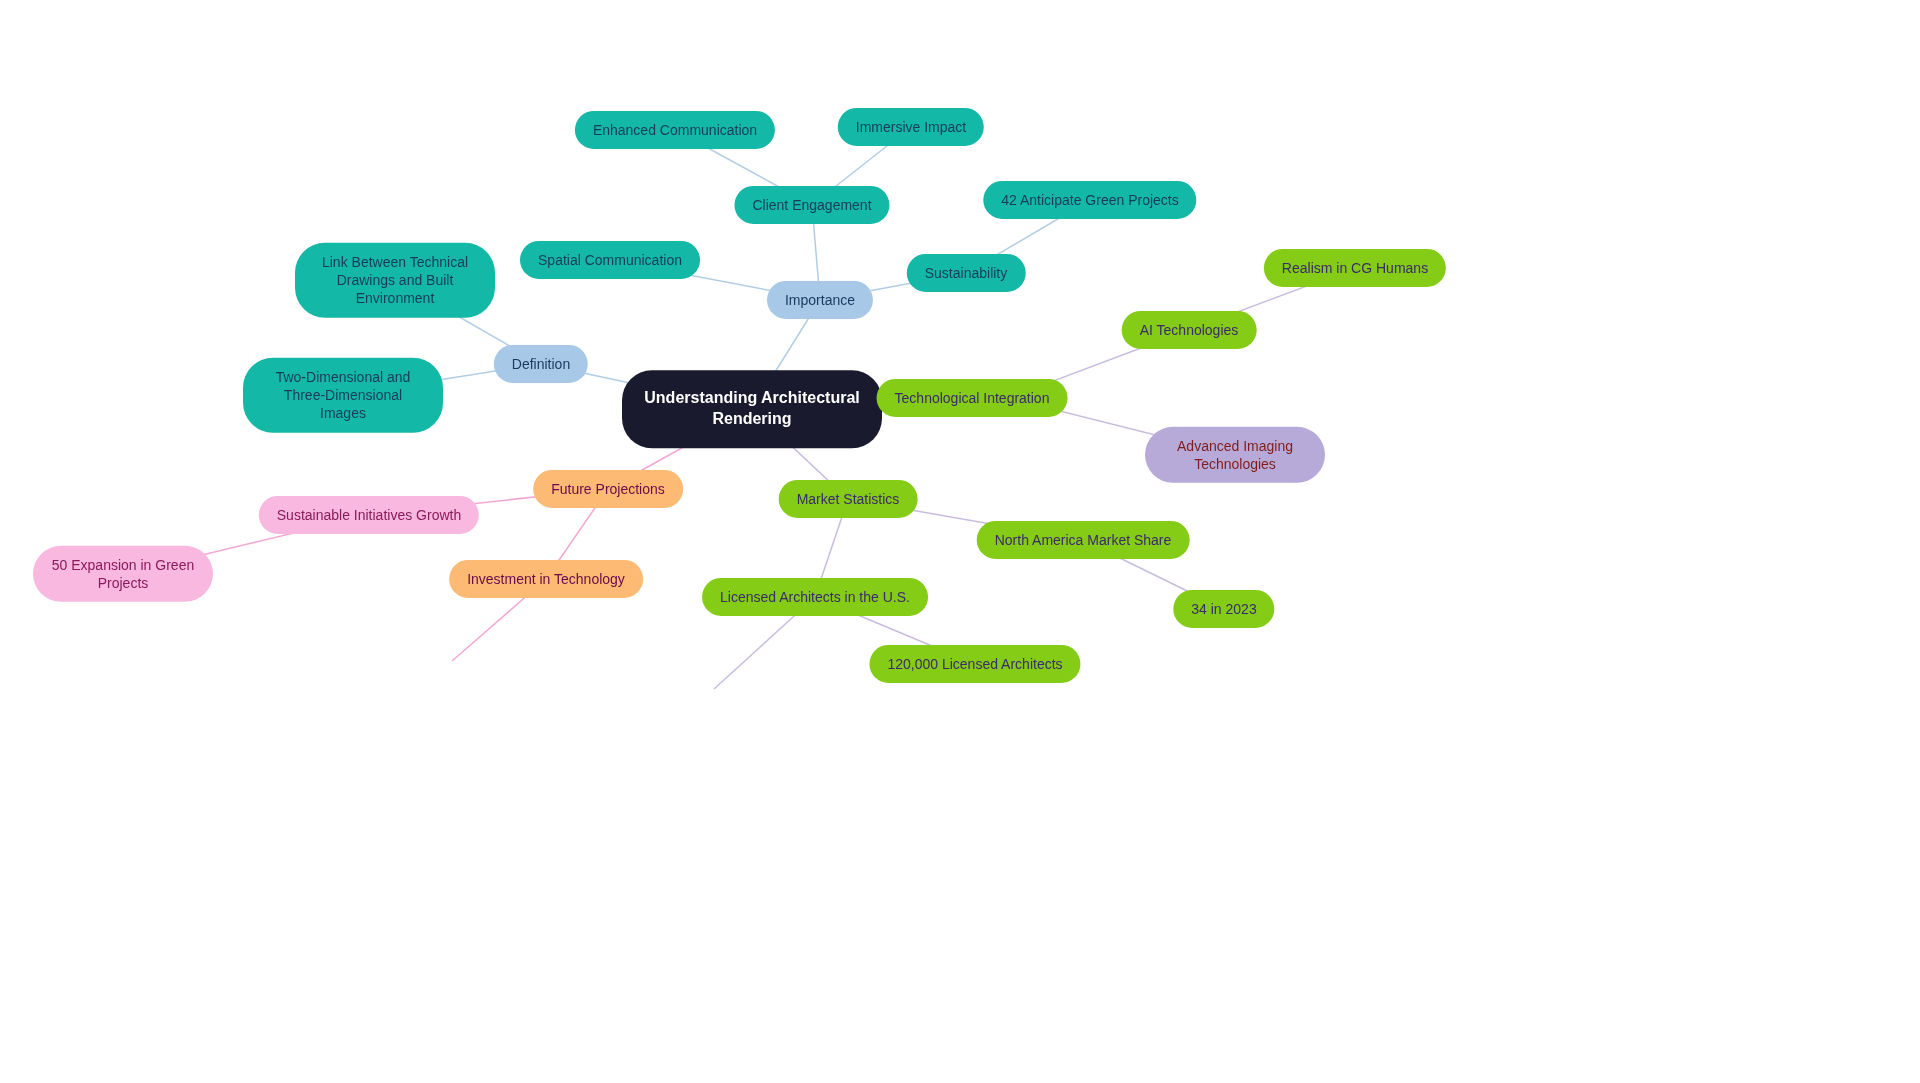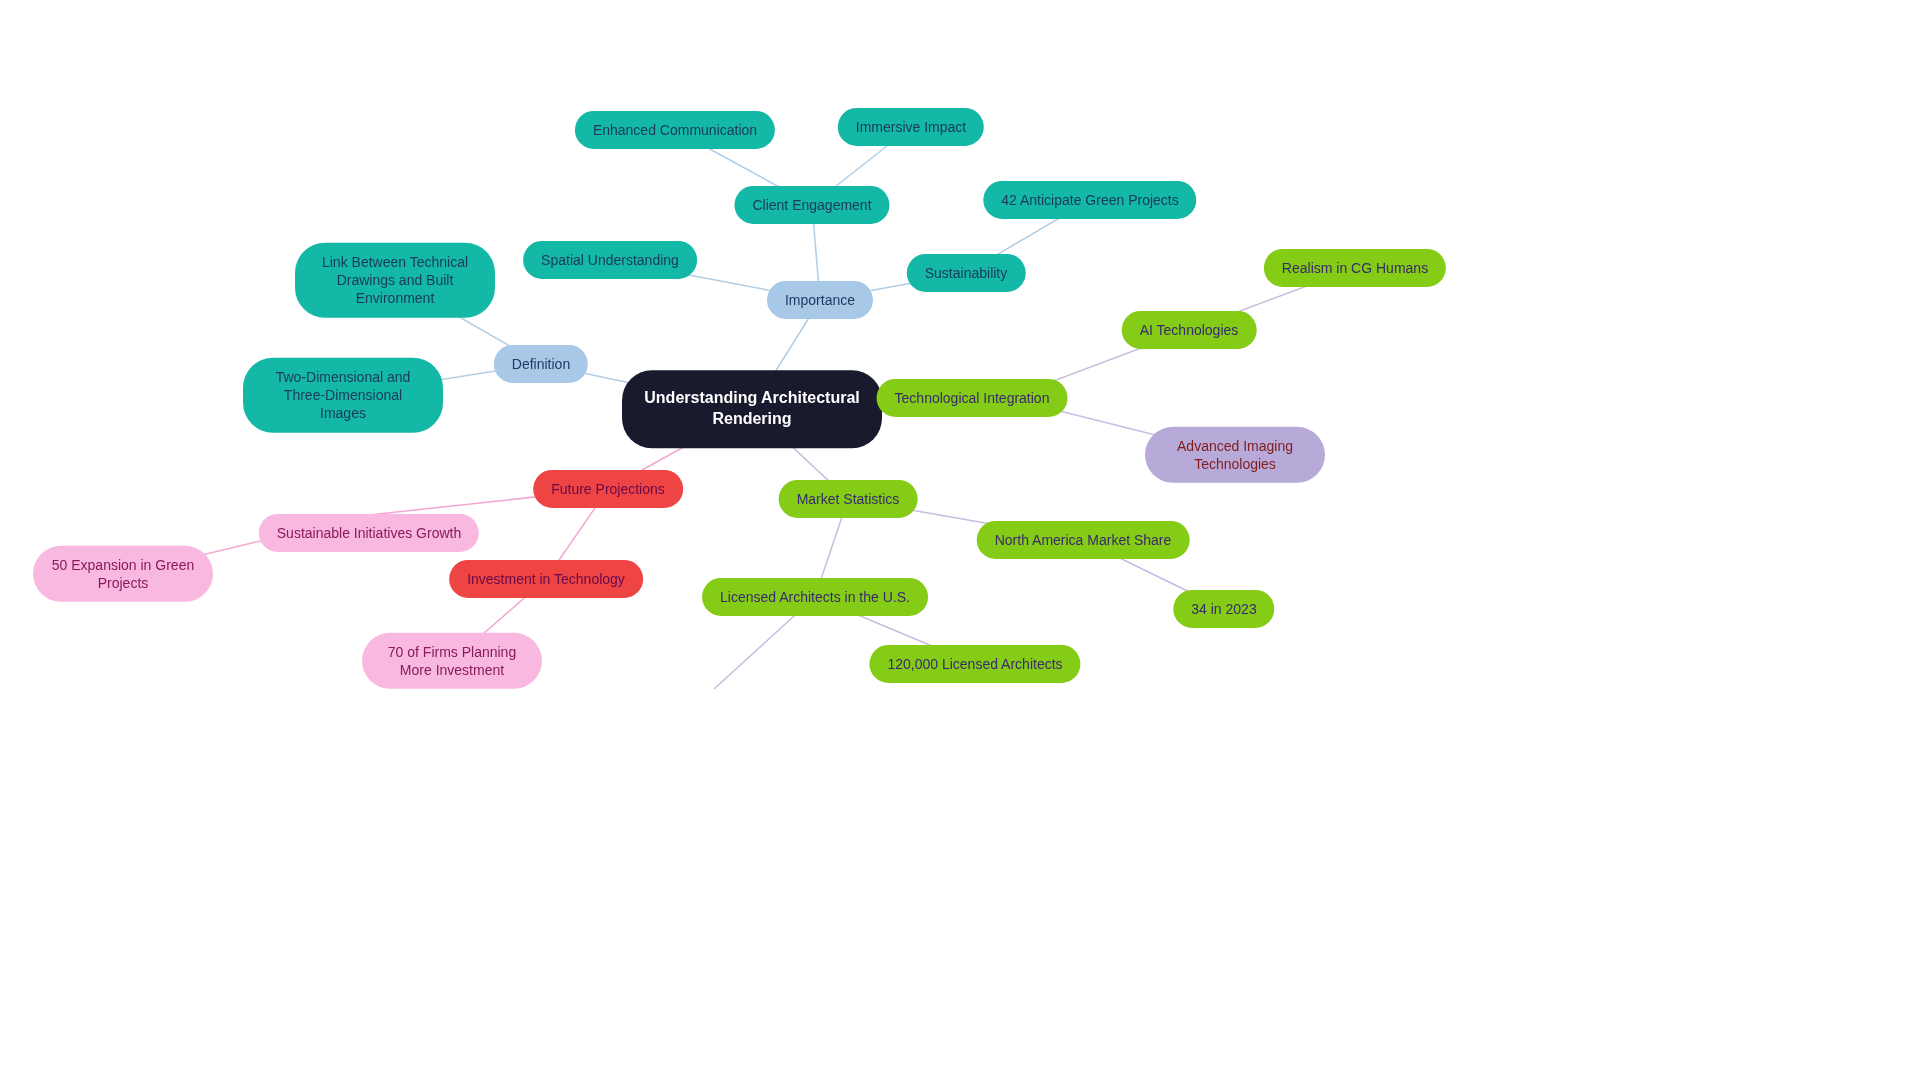--- a/index.html
+++ b/index.html
@@ -60,21 +60,21 @@
     }
     .node-purple-mid {
       background: #b8aad8;
       color: #7f1d1d;
     }
     .node-pink {
       background: #f8b8e0;
       color: #8a1a5c;
     }
     .node-pink-dark {
-      background: #ef4444;
+      background: #fdba74;
       color: #6a0a4c;
     }
   </style>
 </head>
 <body>
 
 <div id="mind-map-container">
   <svg id="connections">
       <line x1="752" y1="409" x2="820" y2="300" stroke="#90b8d8" stroke-width="1.5" stroke-opacity="0.7"></line>
       <line x1="820" y1="300" x2="812" y2="205" stroke="#90b8d8" stroke-width="1.5" stroke-opacity="0.7"></line>
@@ -102,31 +102,30 @@
       <line x1="369" y1="515" x2="123" y2="574" stroke="#f080c0" stroke-width="1.5" stroke-opacity="0.7"></line>
       <line x1="546" y1="579" x2="452" y2="661" stroke="#f080c0" stroke-width="1.5" stroke-opacity="0.7"></line>
     </svg>
 <div class="node node-center" style="left: 752px; top: 409px;">Understanding Architectural Rendering</div>
     <div class="node node-blue-dark" style="left: 820px; top: 300px;">Importance</div>
     <div class="node node-blue" style="left: 812px; top: 205px;">Client Engagement</div>
     <div class="node node-blue" style="left: 675px; top: 130px;">Enhanced Communication</div>
     <div class="node node-blue" style="left: 911px; top: 127px;">Immersive Impact</div>
     <div class="node node-blue" style="left: 966px; top: 273px;">Sustainability</div>
     <div class="node node-blue" style="left: 1090px; top: 200px;">42 Anticipate Green Projects</div>
-    <div class="node node-blue" style="left: 610px; top: 260px;">Spatial Understanding</div>
+    <div class="node node-blue" style="left: 610px; top: 260px;">Spatial Communication</div>
     <div class="node node-blue-dark" style="left: 541px; top: 364px;">Definition</div>
     <div class="node node-blue" style="left: 395px; top: 280px; width: 200px;">Link Between Technical Drawings and Built Environment</div>
     <div class="node node-blue" style="left: 343px; top: 395px; width: 200px;">Two-Dimensional and Three-Dimensional Images</div>
     <div class="node node-purple" style="left: 972px; top: 398px;">Technological Integration</div>
     <div class="node node-purple" style="left: 1189px; top: 330px;">AI Technologies</div>
     <div class="node node-purple" style="left: 1355px; top: 268px;">Realism in CG Humans</div>
     <div class="node node-purple-mid" style="left: 1235px; top: 455px; width: 180px;">Advanced Imaging Technologies</div>
     <div class="node node-purple" style="left: 848px; top: 499px;">Market Statistics</div>
     <div class="node node-purple" style="left: 815px; top: 597px;">Licensed Architects in the U.S.</div>
     <div class="node node-purple" style="left: 975px; top: 664px;">120,000 Licensed Architects</div>
     <div class="node node-purple" style="left: 1083px; top: 540px;">North America Market Share</div>
     <div class="node node-purple" style="left: 1224px; top: 609px;">34 in 2023</div>
     <div class="node node-pink-dark" style="left: 608px; top: 489px;">Future Projections</div>
     <div class="node node-pink-dark" style="left: 546px; top: 579px;">Investment in Technology</div>
-    <div class="node node-pink" style="left: 369px; top: 515px; margin-top: 18px;">Sustainable Initiatives Growth</div>
+    <div class="node node-pink" style="left: 369px; top: 515px;">Sustainable Initiatives Growth</div>
     <div class="node node-pink" style="left: 123px; top: 574px; width: 180px;">50 Expansion in Green Projects</div>
-    <div class="node node-pink" style="left: 452px; top: 661px; width: 180px;">70 of Firms Planning More Investment</div>
   </div>
 
 </body></html>

